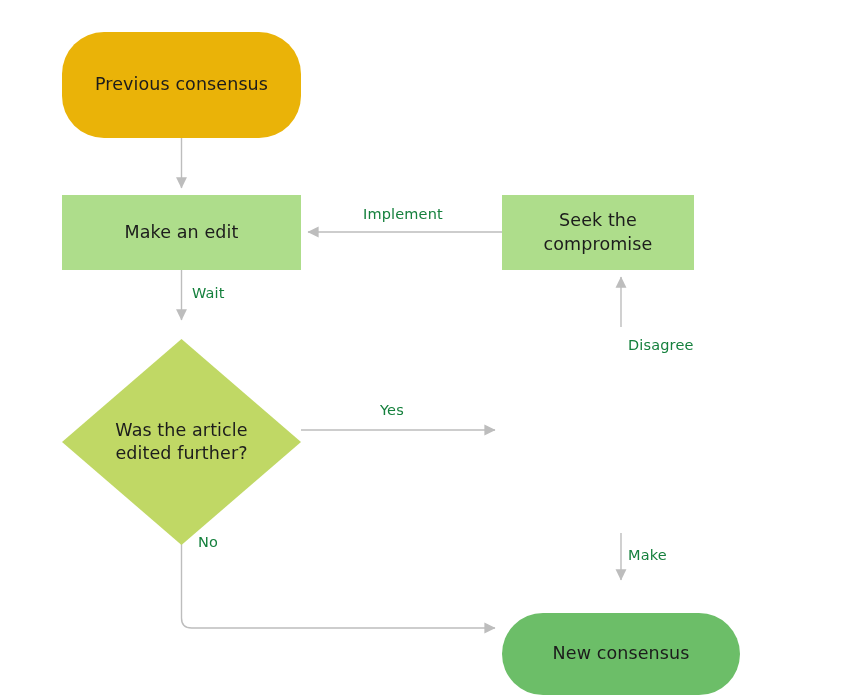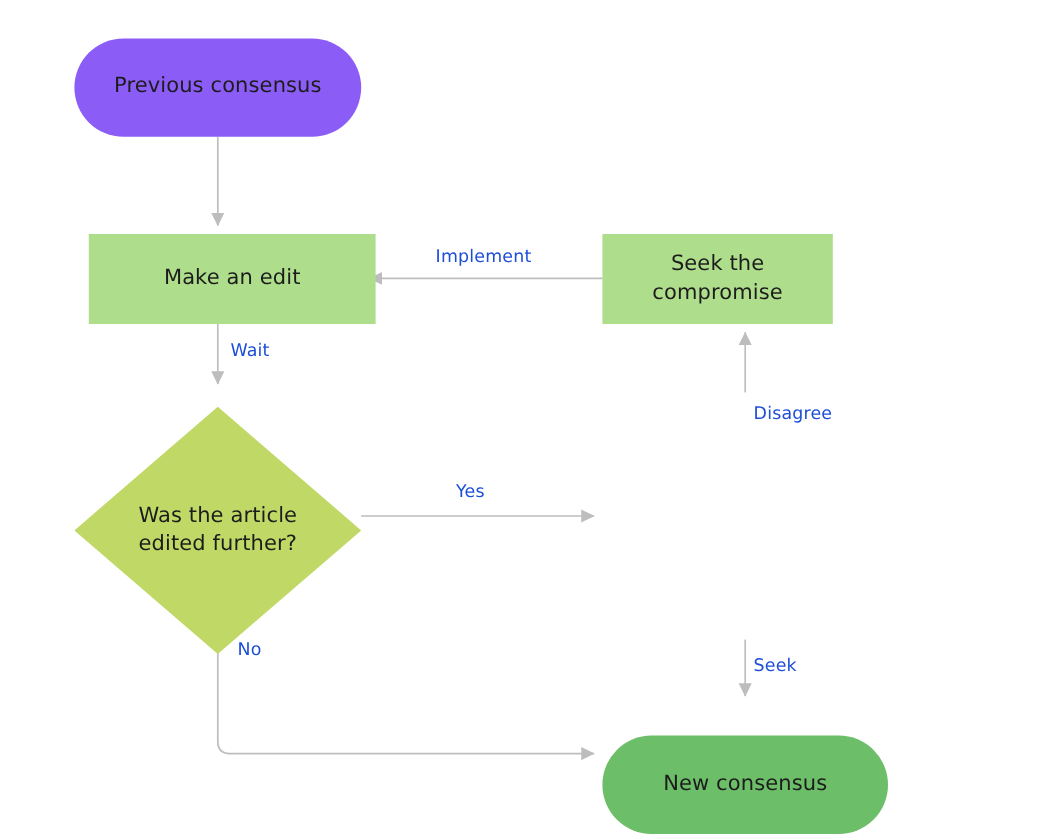--- a/index.html
+++ b/index.html
@@ -57,21 +57,21 @@
     width: 100%;
     height: 100%;
     z-index: 0;
   }
   .decision .node-label {
     position: relative;
     z-index: 1;
   }
   .edge-label {
     position: absolute;
-    color: #1d4ed8;
+    color: #15803d;
     font-size: 14.5px;
     letter-spacing: 0.15px;
     white-space: nowrap;
     z-index: 3;
   }
 </style>
 </head>
 <body>
 
 <div id="canvas">
@@ -86,25 +86,25 @@
         <path d="M 181.5 114 L 181.5 188" marker-end="url(#arrowhead)" stroke="#bdbdbd"></path>
         <path d="M 181.5 270 L 181.5 320" marker-end="url(#arrowhead)" stroke="#bdbdbd"></path>
         <path d="M 301 430 L 495 430" marker-end="url(#arrowhead)" stroke="#bdbdbd"></path>
         <path d="M 181.5 533 L 181.5 618 Q 181.5 628 191.5 628 L 495 628" marker-end="url(#arrowhead)" stroke="#bdbdbd"></path>
         <path d="M 621 533 L 621 580" marker-end="url(#arrowhead)" stroke="#bdbdbd"></path>
         <path d="M 621 327 L 621 277" marker-end="url(#arrowhead)" stroke="#bdbdbd"></path>
         <path d="M 502 232 L 308 232" marker-end="url(#arrowhead)" stroke="#bdbdbd"></path>
       </g>
   </svg>
 
-  <div class="node terminator" style="left: 62px; top: 32px; width: 239px; height: 82px; background: #8b5cf6;">
+  <div class="node terminator" style="left: 62px; top: 32px; width: 239px; height: 106px; background: #eab308;">
     <span class="node-label">Previous consensus</span>
   </div>
 
-  <div class="node process" style="left: 62px; top: 195px; width: 239px; height: 75px; background: rgb(174, 221, 139); margin-left: 12px;">
+  <div class="node process" style="left: 62px; top: 195px; width: 239px; height: 75px; background: rgb(174, 221, 139);">
     <span class="node-label">Make an edit</span>
   </div>
 
   <div class="node process" style="left: 502px; top: 195px; width: 192px; height: 75px; background: rgb(174, 221, 139);">
     <span class="node-label">Seek the compromise</span>
   </div>
 
   <div class="node decision" style="left: 62px; top: 339px; width: 239px; height: 206px;">
     <svg class="diamond-shape" viewBox="0 0 100 100" preserveAspectRatio="none">
       <polygon points="50,0 100,50 50,100 0,50" fill="#c0d865"></polygon>
@@ -114,17 +114,17 @@
   </div>
 
 
   <div class="node terminator" style="left: 502px; top: 613px; width: 238px; height: 82px; background: rgb(108, 190, 104);">
     <span class="node-label">New consensus</span>
   </div>
 
   <span class="edge-label" style="left: 192px; top: 285px;">Wait</span>
   <span class="edge-label" style="left: 380px; top: 402px;">Yes</span>
   <span class="edge-label" style="left: 198px; top: 534px;">No</span>
-  <span class="edge-label" style="left: 628px; top: 547px;">Seek</span>
+  <span class="edge-label" style="left: 628px; top: 547px;">Make</span>
   <span class="edge-label" style="left: 628px; top: 293px; margin-top: 44px;">Disagree</span>
   <span class="edge-label" style="left: 363px; top: 206px;">Implement</span>
 
 </div>
 
 </body></html>

